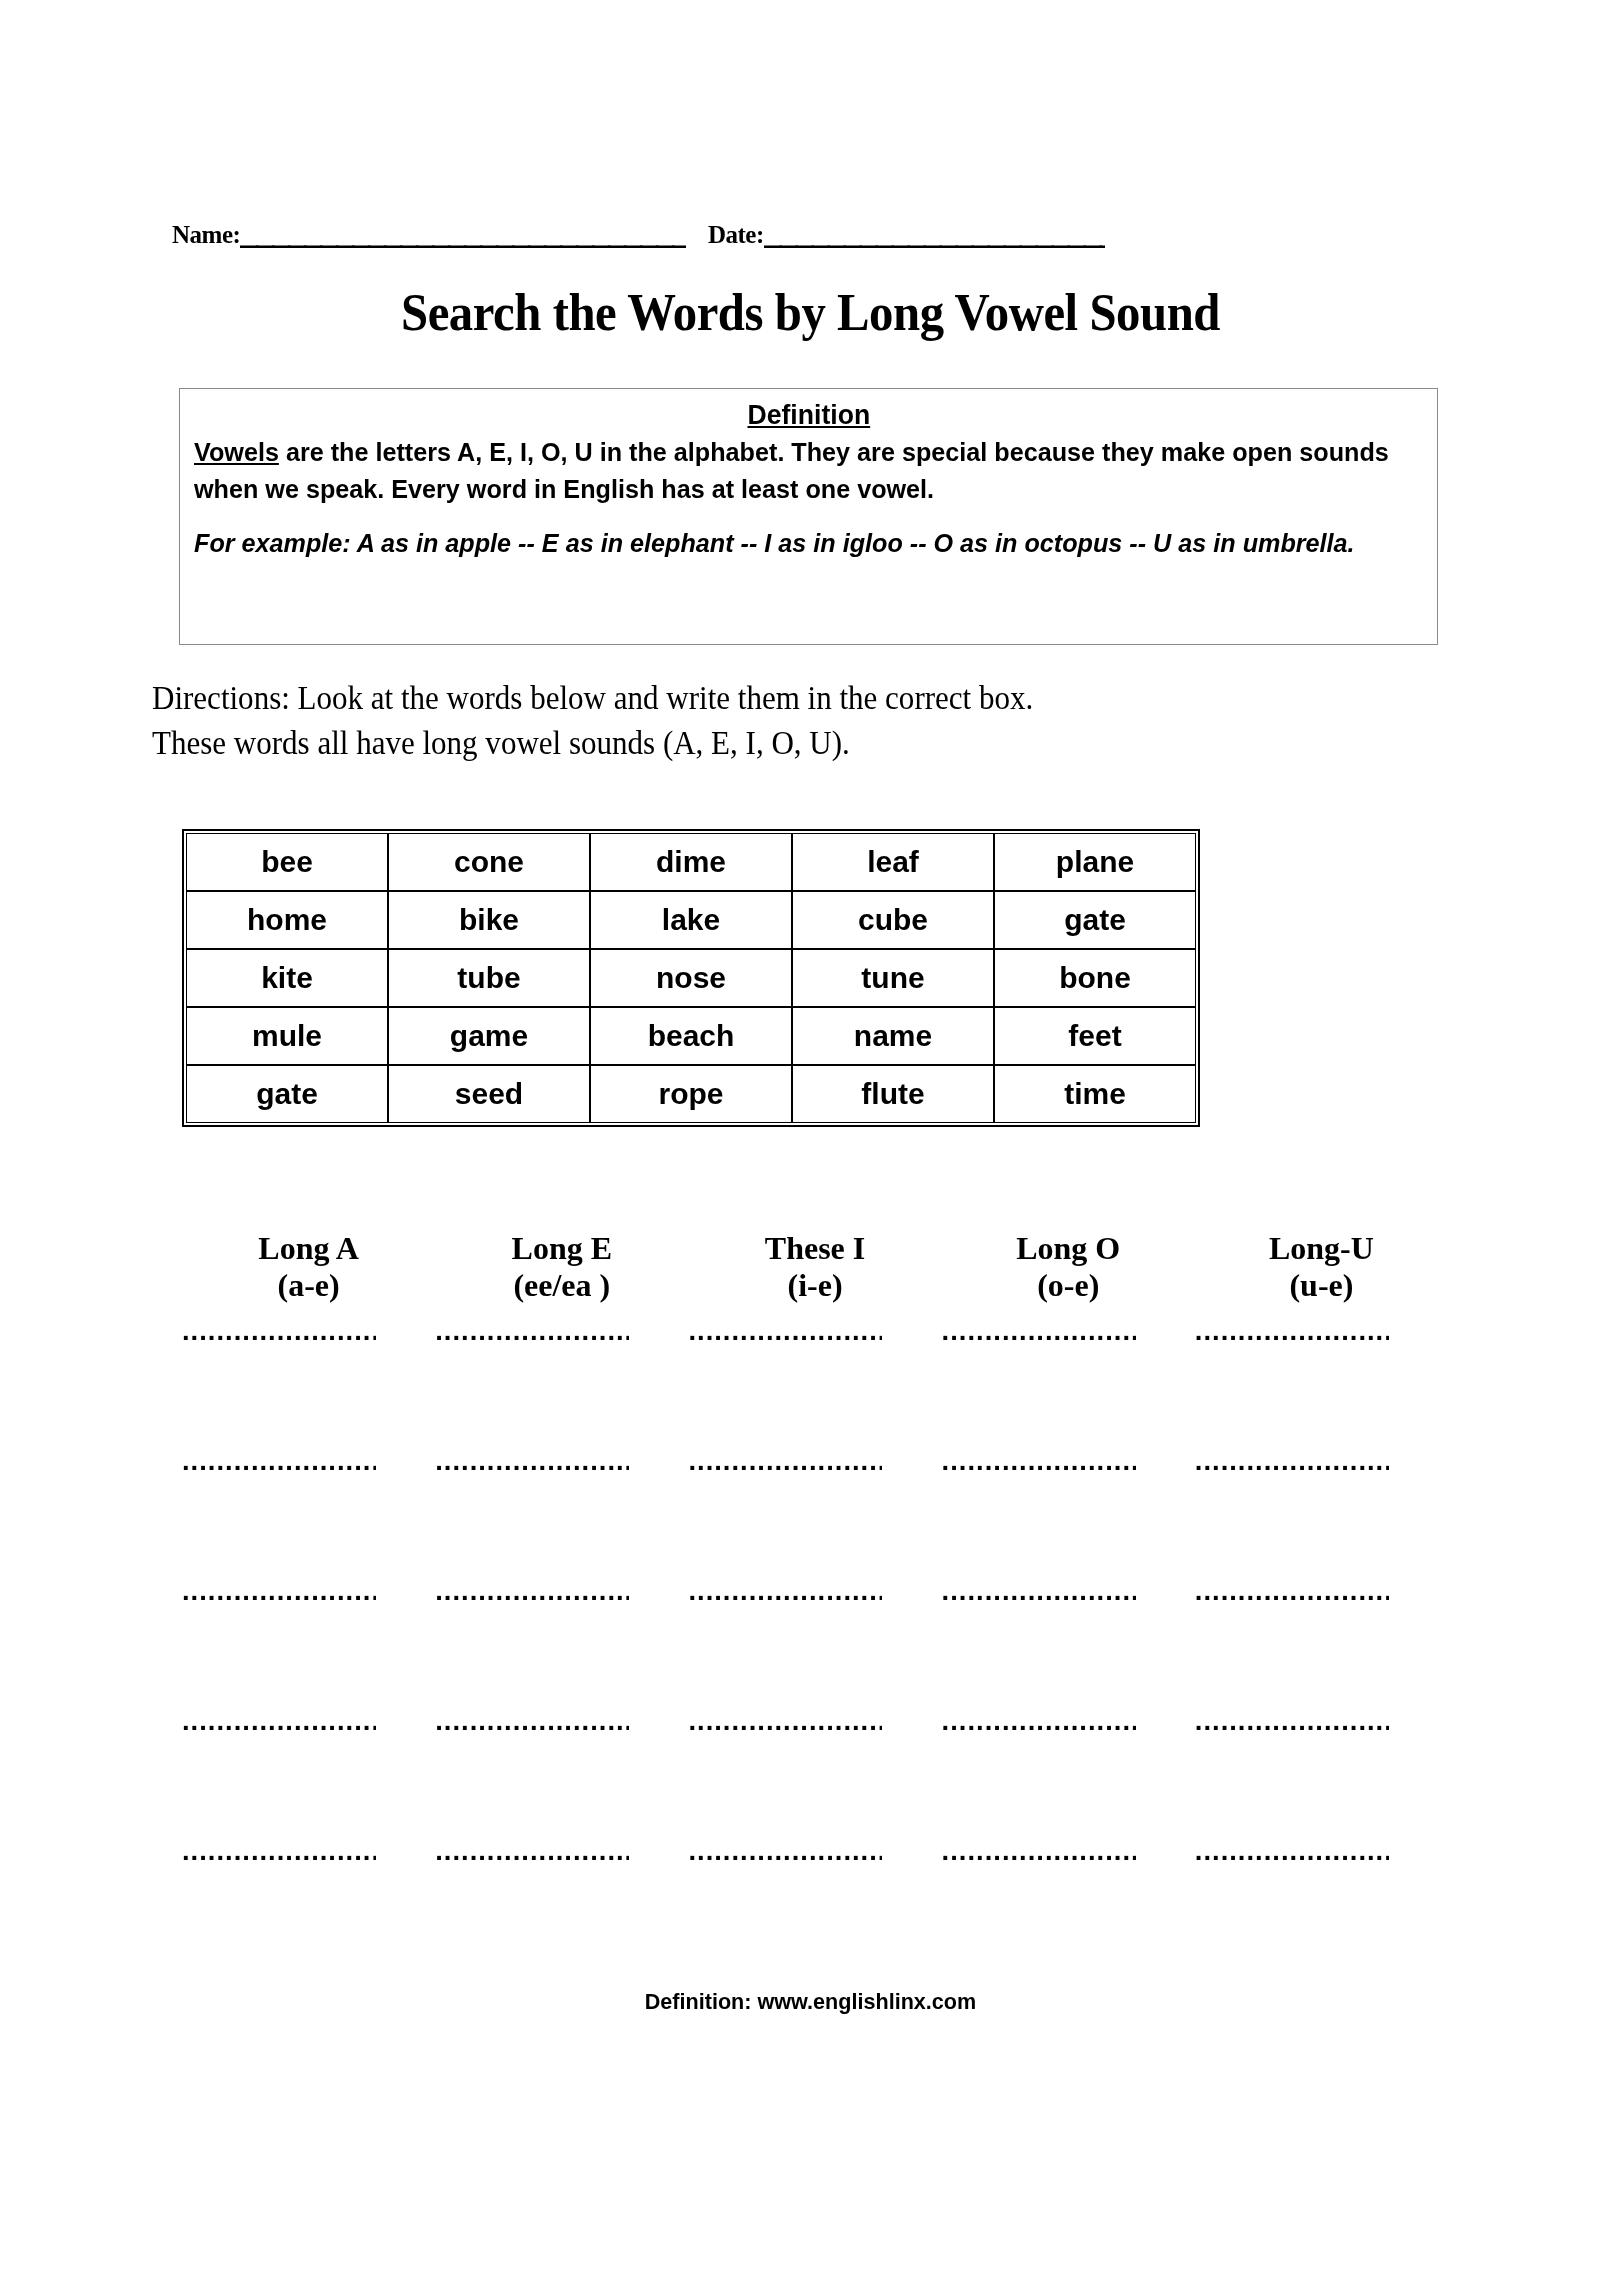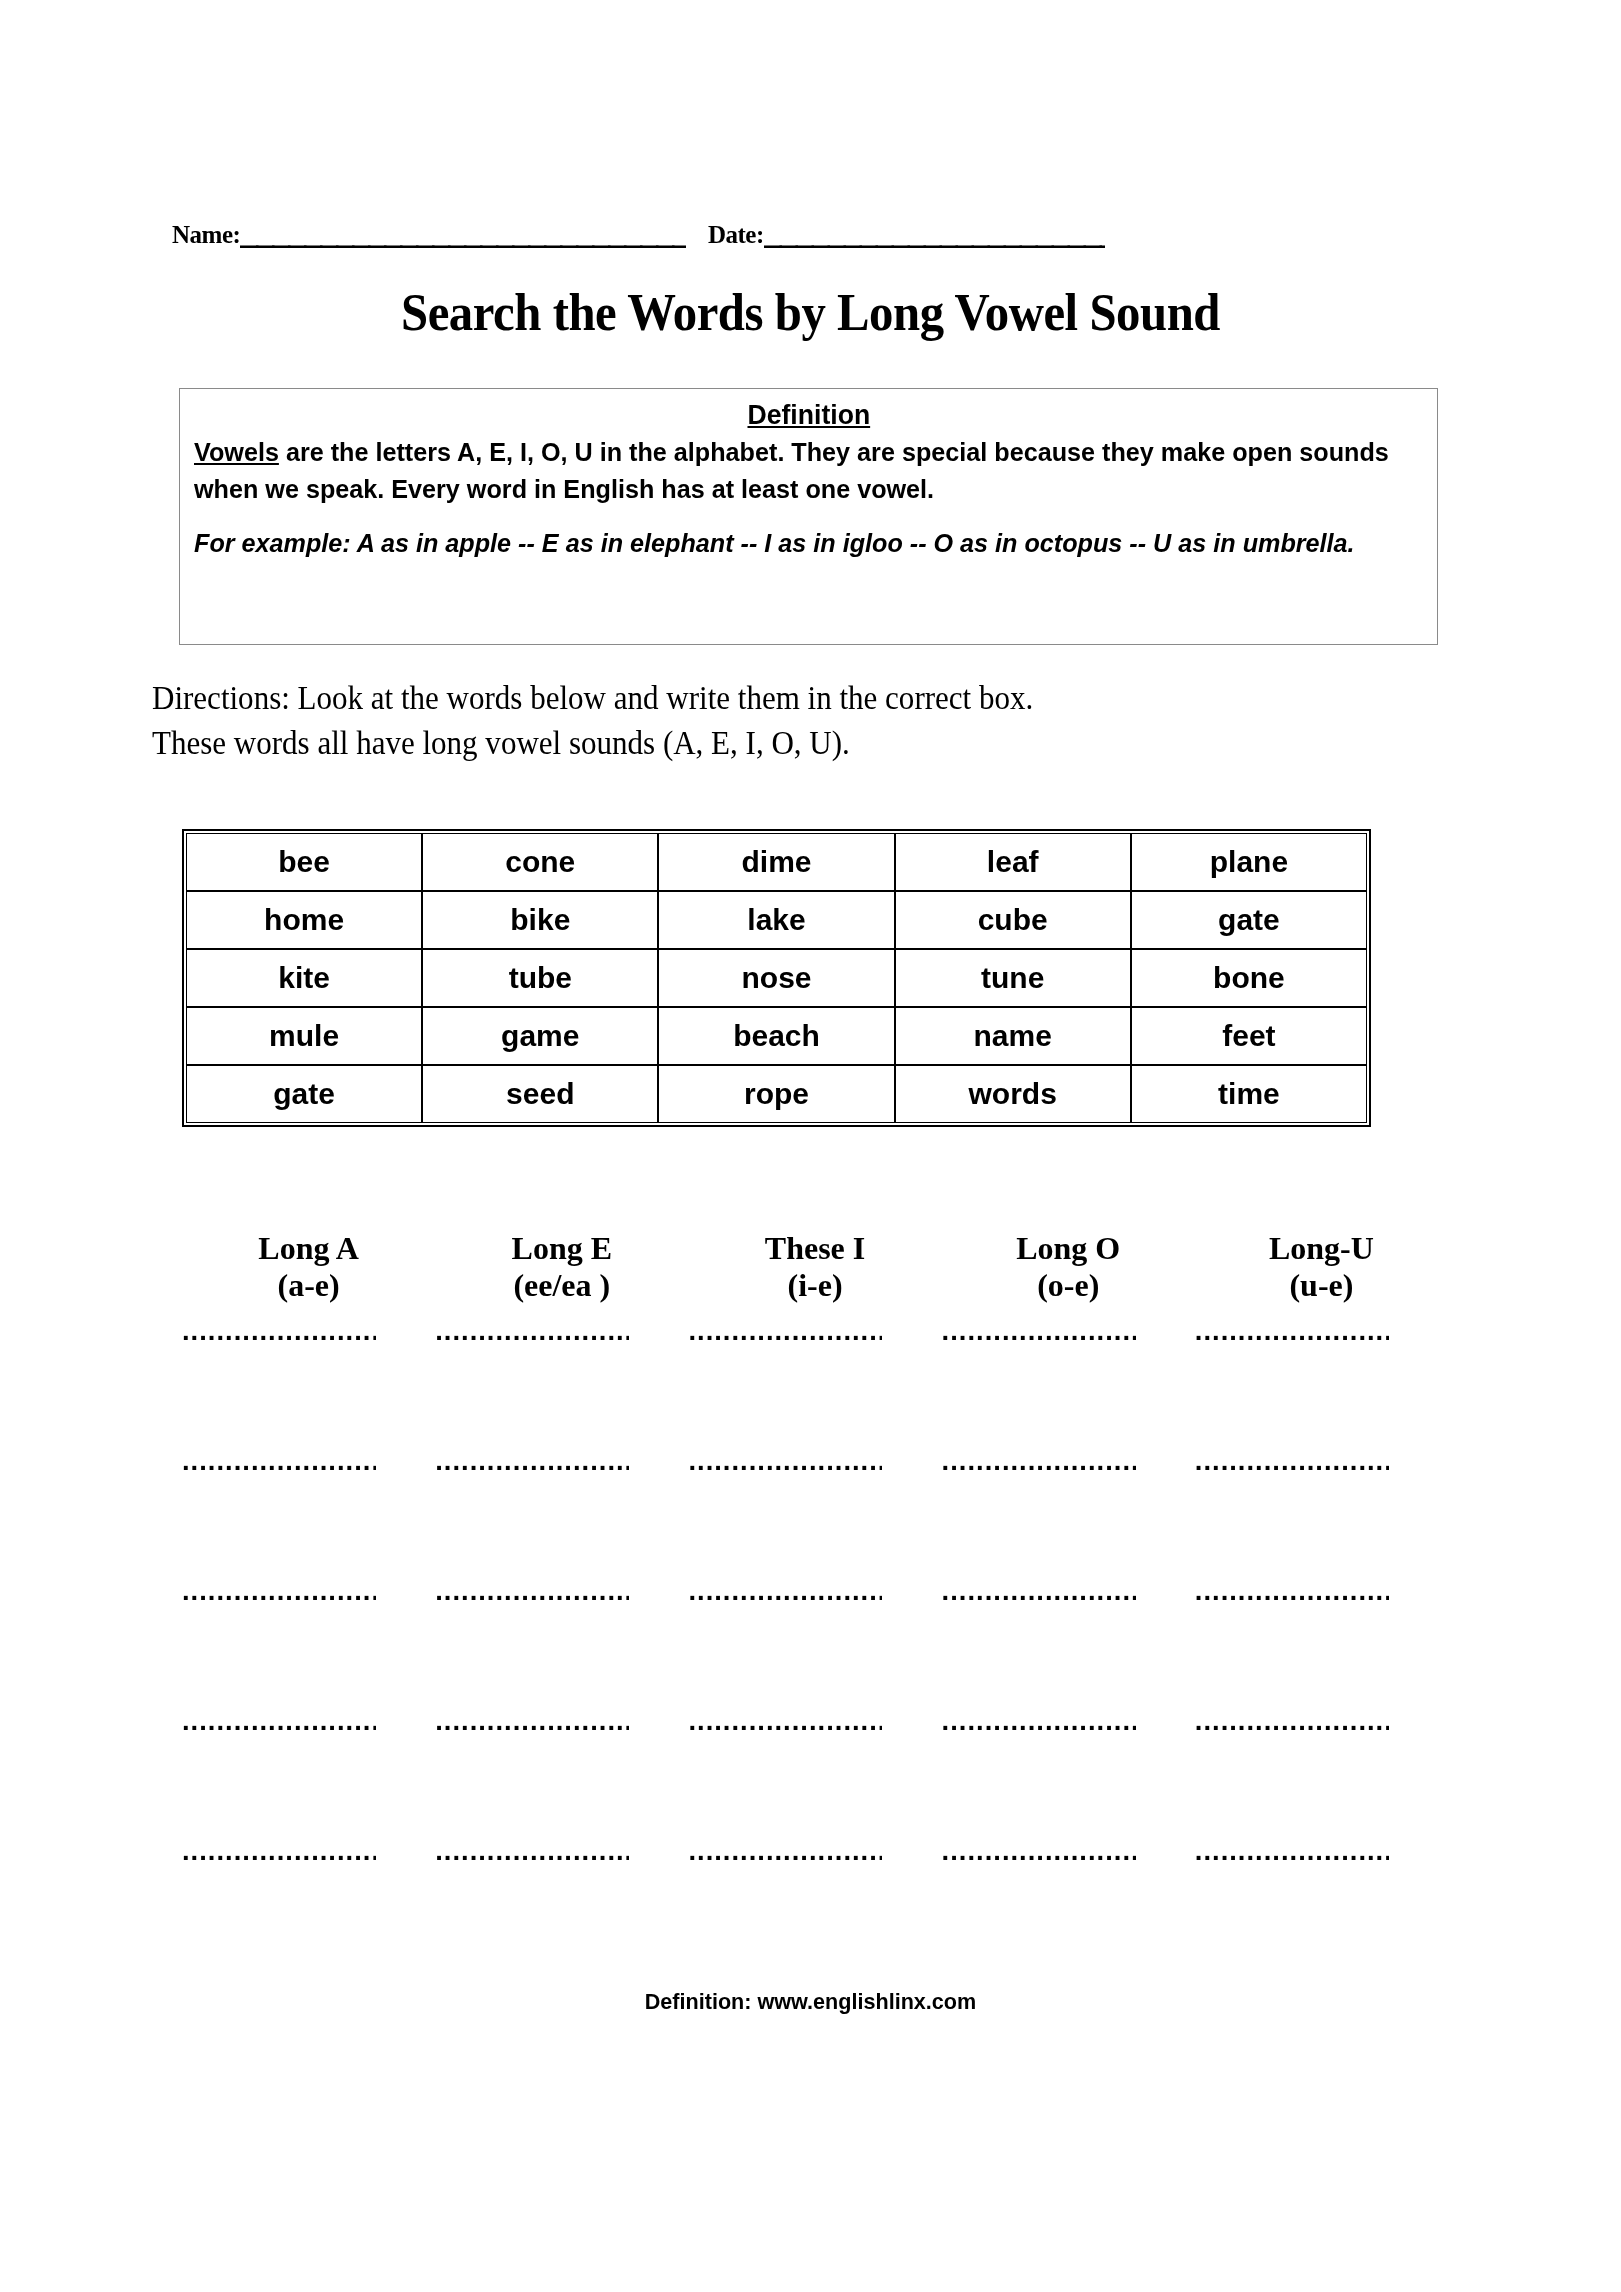--- a/index.html
+++ b/index.html
@@ -126,21 +126,21 @@
     transform: scaleX(0.94);
     transform-origin: left top;
   }
   .directions .l2 { text-align: left; }
 
   
   .wordtable {
     position: absolute;
     left: 182px;
     top: 829px;
-    width: 1189px;
+    width: 1018px;
     border: 2.9px double #000000;
     box-sizing: border-box;
     padding: 2px;
     background: #ffffff;
   }
   .wt-row {
     display: flex;
   }
   .wt-cell {
     flex: 1 1 0;
@@ -270,21 +270,21 @@
         <div class="wt-cell">mule</div>
         <div class="wt-cell">game</div>
         <div class="wt-cell">beach</div>
         <div class="wt-cell">name</div>
         <div class="wt-cell">feet</div>
       </div>
       <div class="wt-row">
         <div class="wt-cell">gate</div>
         <div class="wt-cell">seed</div>
         <div class="wt-cell">rope</div>
-        <div class="wt-cell">words</div>
+        <div class="wt-cell">flute</div>
         <div class="wt-cell">time</div>
       </div>
     </div>
 
   <div class="answers" id="answer-heads">
       <div class="ans-col">
         <div class="ans-head"><span>Long A</span><span class="hl2">(a-e)</span></div>
       </div>
       <div class="ans-col">
         <div class="ans-head"><span>Long E</span><span class="hl2">(ee/ea )</span></div>

